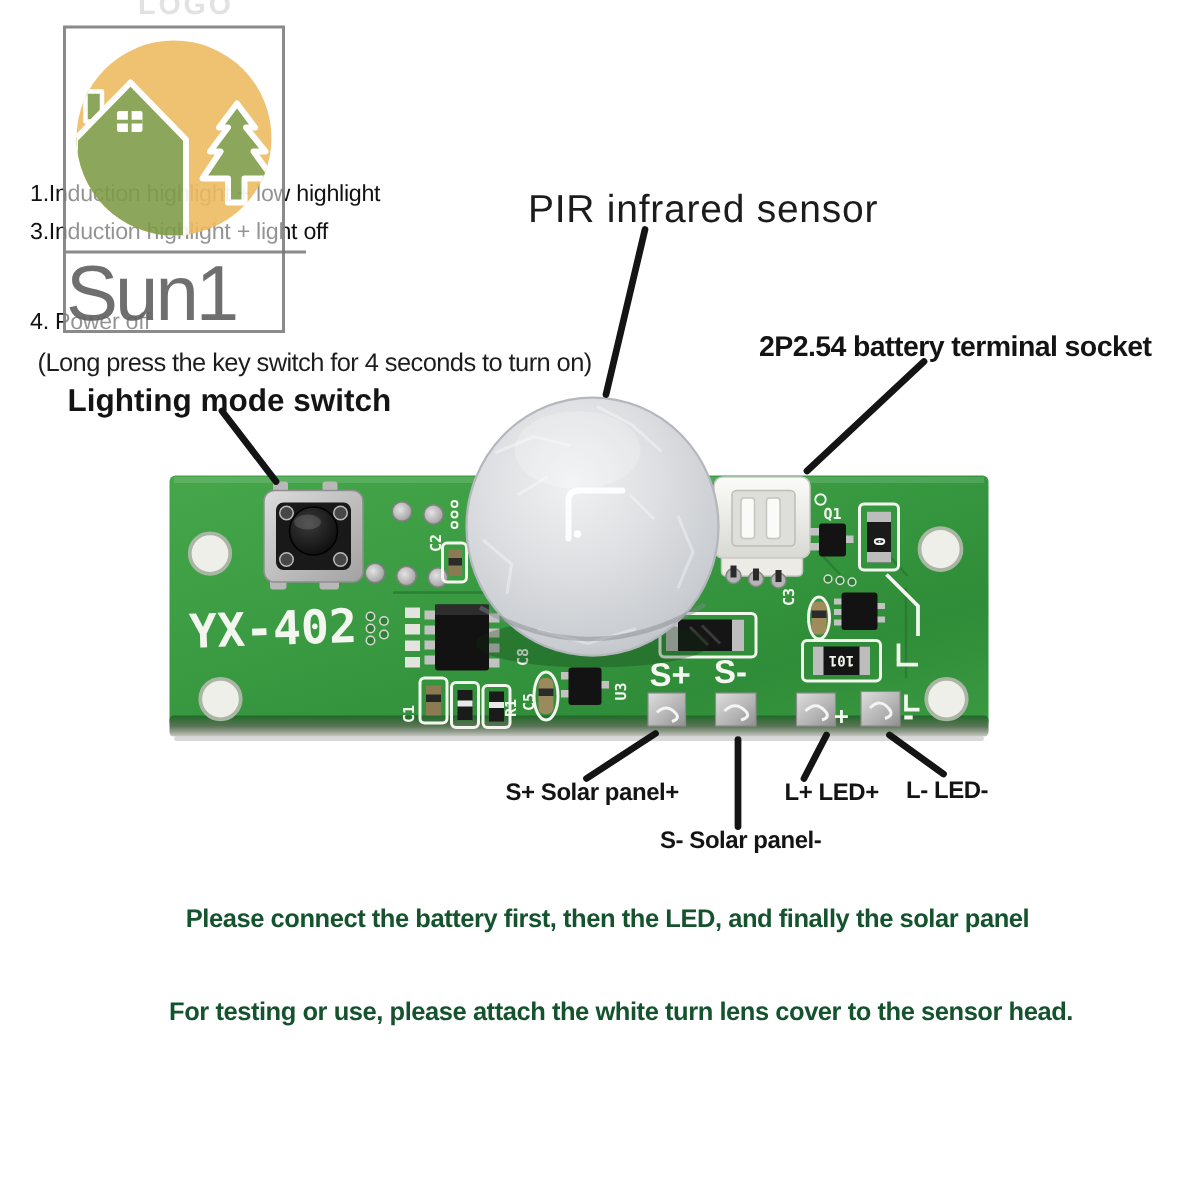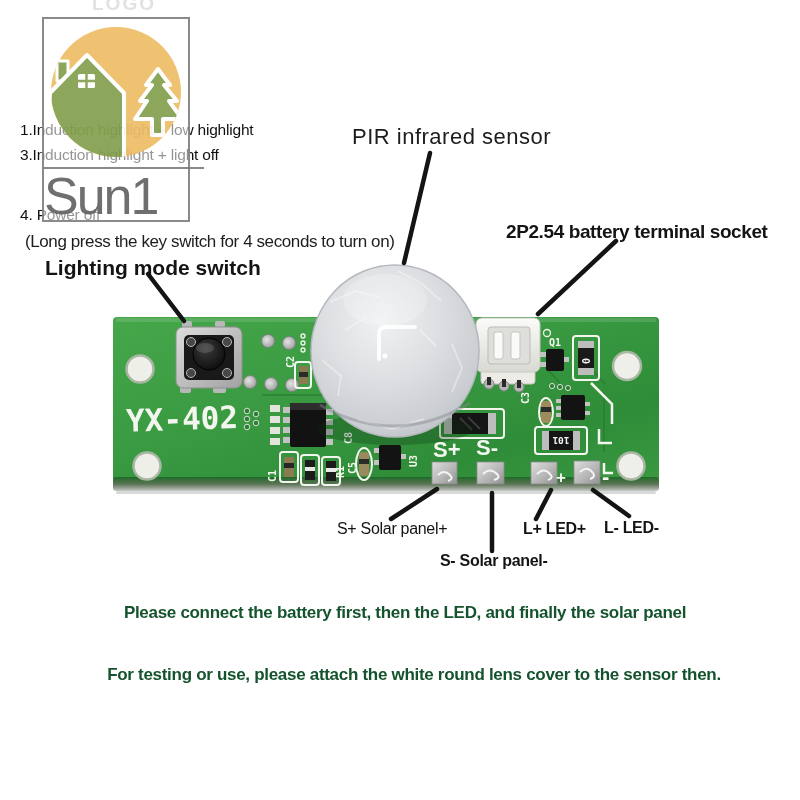--- a/index.html
+++ b/index.html
@@ -6,23 +6,23 @@
   .stage{position:relative;width:800px;height:800px;background:#ffffff;overflow:hidden;
          font-family:"Liberation Sans",sans-serif;}
   .abs{position:absolute;}
   .lbl{position:absolute;white-space:nowrap;color:#141414;}
   .wm{position:absolute;left:92px;top:-7px;color:#e2e2e2;font-size:19px;font-weight:700;letter-spacing:2px;}
   
   .mode-item{position:absolute;left:20px;font-size:15.5px;font-weight:400;letter-spacing:-0.2px;color:#111;}
   .mode-note{position:absolute;left:25px;top:232px;font-size:17px;font-weight:500;letter-spacing:-0.4px;color:#1d1d1d;}
   
   .cap-switch{left:45px;top:256px;font-size:21px;font-weight:700;text-align:right;}
-  .cap-pir{left:352px;top:124px;font-size:22px;font-weight:400;letter-spacing:0.5px;color:#1c1c1c;}
+  .cap-pir{left:352px;top:124px;font-size:26px;font-weight:400;letter-spacing:0.5px;color:#1c1c1c;}
   .cap-batt{left:506px;top:221px;font-size:19px;font-weight:700;letter-spacing:-0.4px;}
-  .cap-sp{left:337px;top:520px;font-size:16px;font-weight:400;letter-spacing:-0.3px;}
+  .cap-sp{left:337px;top:520px;font-size:16px;font-weight:700;letter-spacing:-0.3px;}
   .cap-lp{left:523px;top:520px;font-size:16px;font-weight:700;letter-spacing:-0.3px;}
   .cap-lm{left:604px;top:519px;font-size:16px;font-weight:700;letter-spacing:-0.3px;}
   .cap-sm{left:440px;top:552px;font-size:16px;font-weight:700;letter-spacing:-0.3px;}
   .instr{position:absolute;left:50%;transform:translateX(-50%);white-space:nowrap;
          font-size:17px;font-weight:700;letter-spacing:-0.3px;color:#14532d;}
   .instr1{top:603px;margin-left:5px;}
   .instr2{top:665px;margin-left:14px;}
   
   .logo-box{position:absolute;left:42px;top:17px;width:148px;height:205px;
             border:2px solid rgba(118,118,118,0.85);background:rgba(255,255,255,0.55);box-sizing:border-box;}
@@ -330,15 +330,15 @@
 
   <div class="lbl cap-switch">Lighting mode switch</div>
   <div class="lbl cap-pir">PIR infrared sensor</div>
   <div class="lbl cap-batt">2P2.54 battery terminal socket</div>
   <div class="lbl cap-sp">S+ Solar panel+</div>
   <div class="lbl cap-lp">L+ LED+</div>
   <div class="lbl cap-lm">L- LED-</div>
   <div class="lbl cap-sm">S- Solar panel-</div>
 
   <div class="instr instr1">Please connect the battery first, then the LED, and finally the solar panel</div>
-  <div class="instr instr2">For testing or use, please attach the white round lens cover to the sensor then.</div>
+  <div class="instr instr2">For testing or use, please attach the white turn lens cover to the sensor head.</div>
 
 </div>
 
 </body></html>

